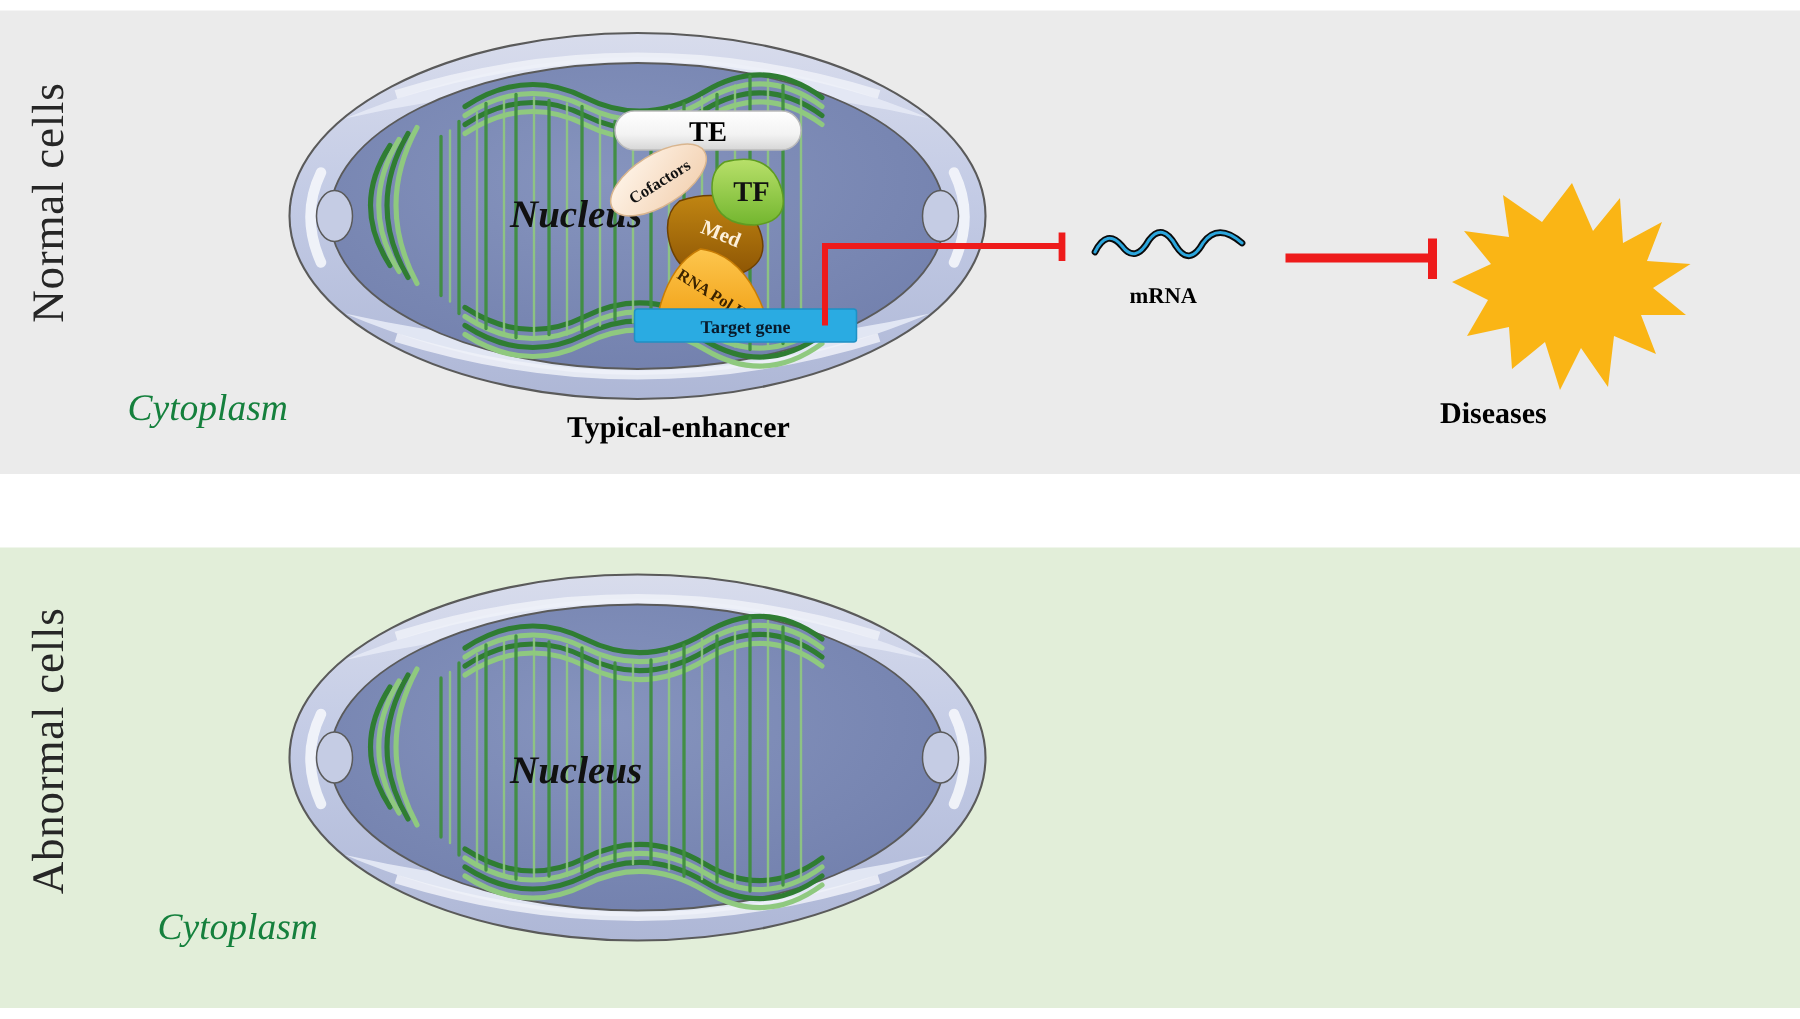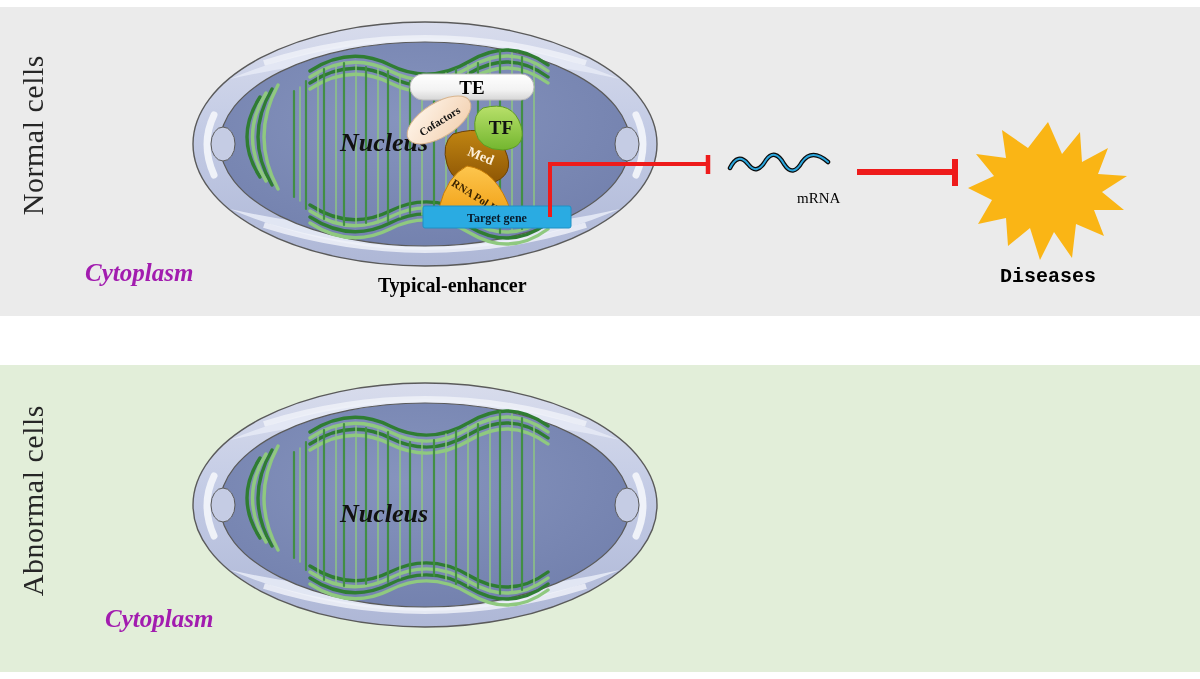--- a/index.html
+++ b/index.html
@@ -7,23 +7,23 @@
        font-family:"Liberation Serif","DejaVu Serif",serif;}
   .stage{position:relative;width:1200px;height:679px;}
 
   .panel{position:absolute;left:0;width:1200px;overflow:hidden;}
   #panel-normal{top:7px;height:309px;background:#ebebeb;}
   #panel-abnormal{top:365px;height:307px;background:#e2eed9;}
 
   .side-label{position:absolute;writing-mode:vertical-rl;transform:rotate(180deg);
       font-size:30px;color:#262626;letter-spacing:.5px;white-space:nowrap;}
 
-  .cyto-label{position:absolute;font-style:italic;font-weight:bold;font-size:25px;color:#a21caf;}
+  .cyto-label{position:absolute;font-style:italic;font-weight:normal;font-size:25px;color:#15803d;}
   .enh-label{position:absolute;font-weight:bold;font-size:20px;color:#000;white-space:nowrap;}
-  .mrna-label{position:absolute;font-weight:normal;font-size:15px;color:#000;white-space:nowrap;margin-left:44px;}
+  .mrna-label{position:absolute;font-weight:bold;font-size:15px;color:#000;white-space:nowrap;}
   .dis-label{position:absolute;font-weight:bold;font-size:20px;color:#000;white-space:nowrap;}
 
   svg{display:block;overflow:visible;}
   .cell-wrap{position:absolute;}
   .mrna-wrap{position:absolute;}
   .star-wrap{position:absolute;}
 </style>
 </head>
 <body>
 
@@ -197,21 +197,21 @@
     <svg style="position:absolute;left:857px;top:147px;" width="110" height="40">
       <path d="M0 18 L96 18" fill="none" stroke="#ee1b1b" stroke-width="6"></path>
       <path d="M98 5 L98 32" stroke="#ee1b1b" stroke-width="6" stroke-linecap="butt"></path>
     </svg>
 
     <div class="star-wrap" style="left:968px;top:111px;">
       <svg width="160" height="145" viewBox="0 0 160 145">
         <polygon fill="#fab515" points="80,4 94,36 112,14 114,44 140,30 130,56 159,58 134,74 156,92 126,92 136,118 108,106 104,140 86,114 72,142 62,110 40,128 38,100 10,106 24,82 0,70 26,58 8,36 38,40 34,12 60,30"></polygon>
       </svg>
     </div>
-    <div class="dis-label" style="left:1000px;top:258px;font-family:Liberation Mono, monospace;">Diseases</div>
+    <div class="dis-label" style="left:960px;top:258px;">Diseases</div>
   </div>
 
   <div class="panel" id="panel-abnormal">
 
     <div class="side-label" style="left:16px;top:40px;">Abnormal cells</div>
 
     <div class="cyto-label" style="left:105px;top:240px;">Cytoplasm</div>
 
 
     <div class="cell-wrap" style="left:190px;top:15px;">

